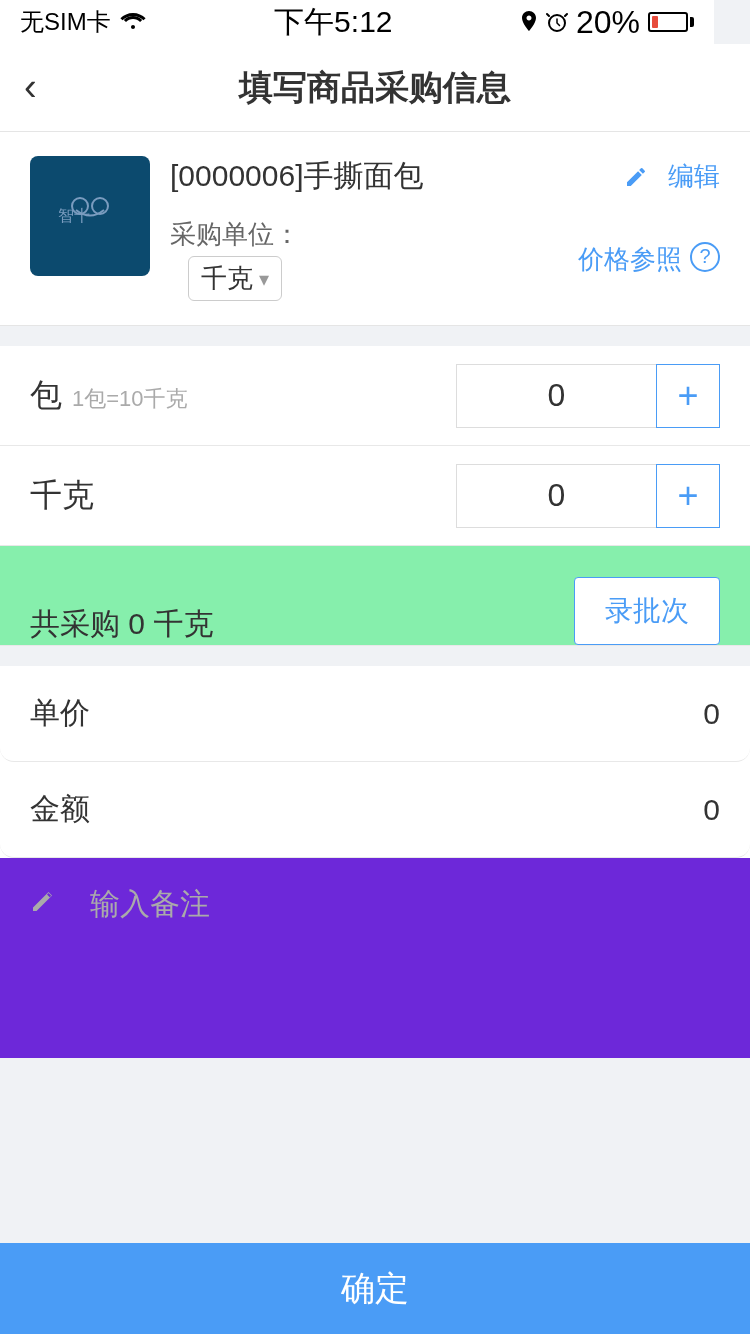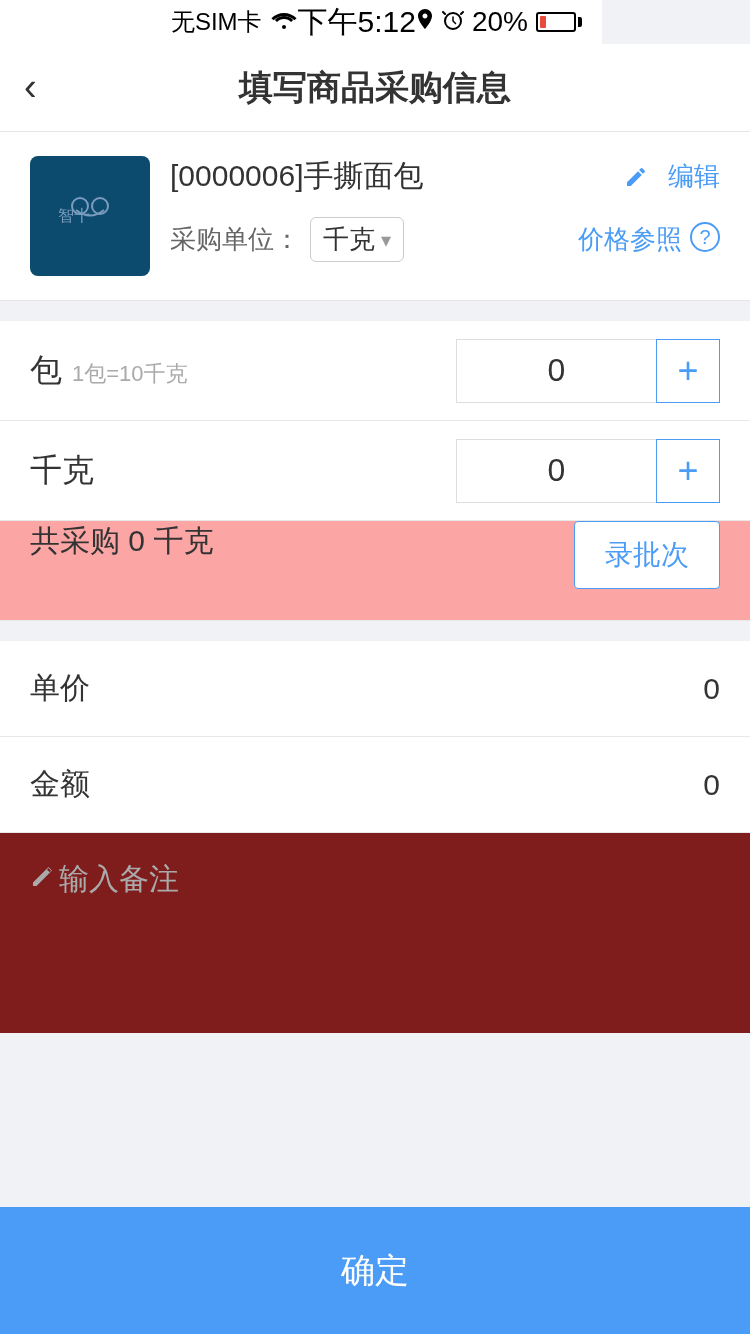--- a/index.html
+++ b/index.html
@@ -8,45 +8,45 @@
       width: 750px;
       min-height: 1334px;
       font-family: -apple-system, 'PingFang SC', 'Helvetica Neue', Arial, sans-serif;
       background: #f0f2f5;
       font-size: 28px;
       color: #333;
     }
 
     
     .status-bar {
-      width: 602px;
+      width: 714px;
       height: 44px;
       background: #fff;
       display: flex;
       align-items: center;
-      justify-content: flex-end;
+      justify-content: space-between;
       padding: 0 20px;
       font-size: 26px;
       color: #000;
     }
     .status-left {
       display: flex;
       align-items: center;
       gap: 8px;
       font-size: 24px;
     }
     .status-center {
       font-size: 30px;
       font-weight: 500;
     }
     .status-right {
       display: flex;
       align-items: center;
       gap: 8px;
-      font-size: 28px;
+      font-size: 32px;
     }
     .battery-icon {
       display: inline-flex;
       align-items: center;
       gap: 2px;
     }
     .battery-body {
       width: 40px;
       height: 20px;
       border: 2px solid #000;
@@ -233,23 +233,23 @@
       color: #4a9cf6;
       font-size: 36px;
       display: flex;
       align-items: center;
       justify-content: center;
       cursor: pointer;
     }
 
     
     .total-row {
-      background: #fca5a5;
-      display: flex;
-      align-items: flex-start;
+      background: #86efac;
+      display: flex;
+      align-items: flex-end;
       justify-content: space-between;
       padding: 0 30px;
       height: 100px;
       border-bottom: 1px solid #e8e8e8;
     }
     .total-text {
       font-size: 30px;
       color: #333;
     }
     .record-btn {
@@ -267,55 +267,56 @@
       background: #fff;
       margin-top: 0;
     }
     .price-row {
       display: flex;
       align-items: center;
       justify-content: space-between;
       padding: 0 30px;
       height: 96px;
       border-bottom: 1px solid #e8e8e8;
+      border-radius: 14px;
     }
     .price-row-label {
       font-size: 30px;
       color: #333;
     }
     .price-row-value {
       font-size: 30px;
       color: #333;
     }
 
     
     .remark-section {
-      background: #7f1d1d;
+      background: #6d28d9;
       padding: 26px 30px;
       min-height: 200px;
       display: flex;
       align-items: flex-start;
-      gap: 1px;
+      gap: 32px;
     }
     .remark-icon {
       color: #aaa;
       font-size: 30px;
       margin-top: 2px;
     }
     .remark-placeholder {
       font-size: 30px;
       color: #aaa;
     }
 
     
     .confirm-btn-wrapper {
       position: fixed;
       bottom: 0;
       width: 750px;
-      height: 127px;
+      height: 91px;
       background: #4a9cf6;
       display: flex;
       align-items: center;
       justify-content: center;
       cursor: pointer;
     }
     .confirm-btn-text {
       font-size: 34px;
       color: #fff;
       font-weight: 500;
@@ -385,21 +386,21 @@
         <span>[0000006]</span><span>手撕面包</span>
       </div>
       <div class="edit-btn">
         <svg width="24" height="24" viewBox="0 0 24 24" fill="none">
           <path d="M3 17.25V21h3.75L17.81 9.94l-3.75-3.75L3 17.25zM20.71 7.04a1 1 0 000-1.41l-2.34-2.34a1 1 0 00-1.41 0l-1.83 1.83 3.75 3.75 1.83-1.83z" fill="#4a9cf6"></path>
         </svg>
         <span>编辑</span>
       </div>
     </div>
     <div class="unit-row">
-      <div style="display:flex;align-items:center;gap:10px;">
+      <div style="display:flex;align-items:center;gap:4px;flex-direction:column;">
         <span class="unit-label">采购单位：</span>
         <div class="unit-select">
           <span>千克</span>
           <span class="unit-select-arrow">▾</span>
         </div>
       </div>
       <div class="price-ref">
         <span>价格参照</span>
         <div class="price-ref-icon">?</div>
       </div>

